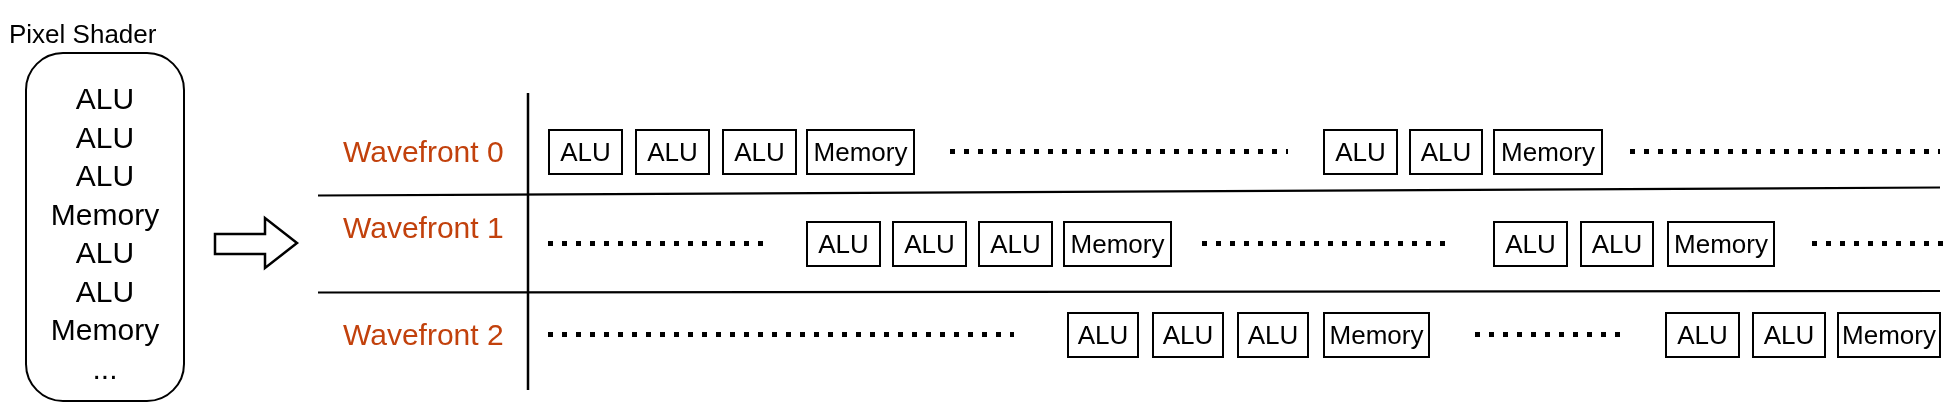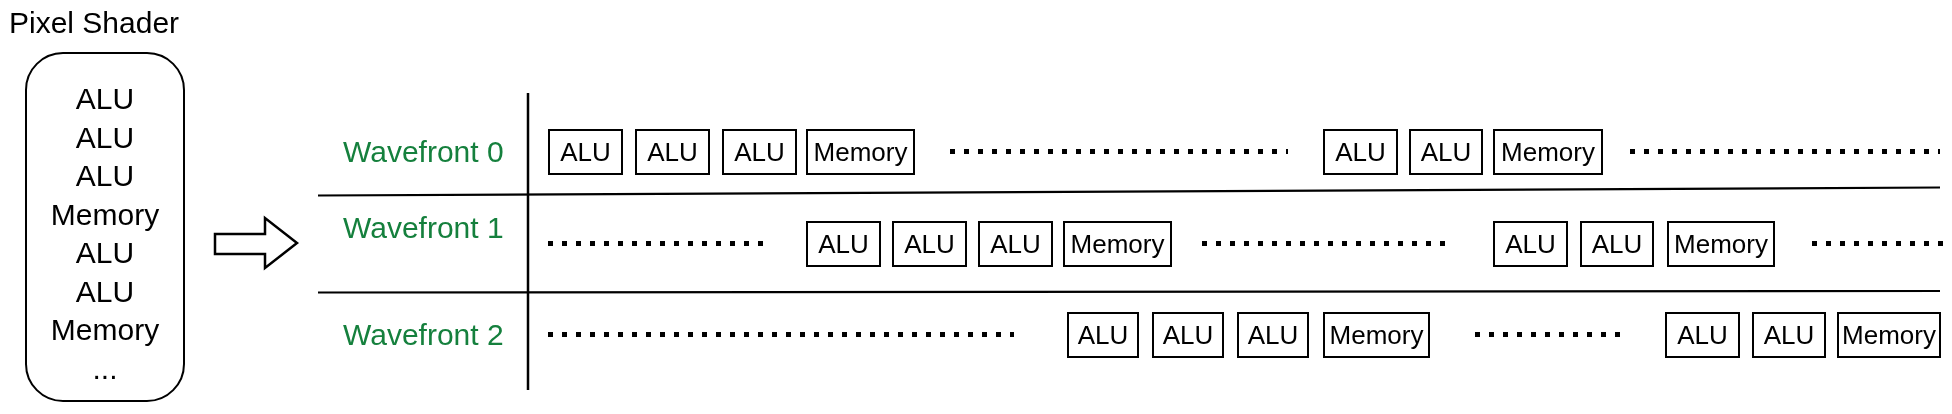--- a/index.html
+++ b/index.html
@@ -5,43 +5,43 @@
   html,body{margin:0;padding:0;background:#ffffff;}
   .canvas{
     position:relative;
     width:1952px;height:414px;
     background:#ffffff;
     font-family:"Liberation Sans", sans-serif;
     color:#000;
     overflow:hidden;
   }
   .title{
-    position:absolute;left:9px;top:6px;
-    font-size:30px;line-height:34px;color:#000;
+    position:absolute;left:9px;top:17px;
+    font-size:26px;line-height:34px;color:#000;
   }
   .shader-panel{
     position:absolute;left:25px;top:52px;
     width:160px;height:350px;
     border:2.5px solid #000;border-radius:38px;
     box-sizing:border-box;
     display:flex;flex-direction:column;align-items:center;
     padding-top:26px;
     background:#fff;
   }
   .instr{
     font-size:30px;line-height:38.5px;color:#000;text-align:center;
   }
   .overlay{
     position:absolute;left:0;top:0;width:1952px;height:414px;
     pointer-events:none;
   }
   .wf-label{
     position:absolute;left:343px;
     transform:translateY(-50%);
-    font-size:30px;color:#15803d;white-space:nowrap;
+    font-size:30px;color:#c2410c;white-space:nowrap;
   }
   .op-box{
     position:absolute;height:46px;
     border:2.2px solid #000;background:#fff;
     box-sizing:border-box;
     display:flex;align-items:center;justify-content:center;
     font-size:26px;color:#000;white-space:nowrap;
   }
   .dots{
     position:absolute;height:5px;

